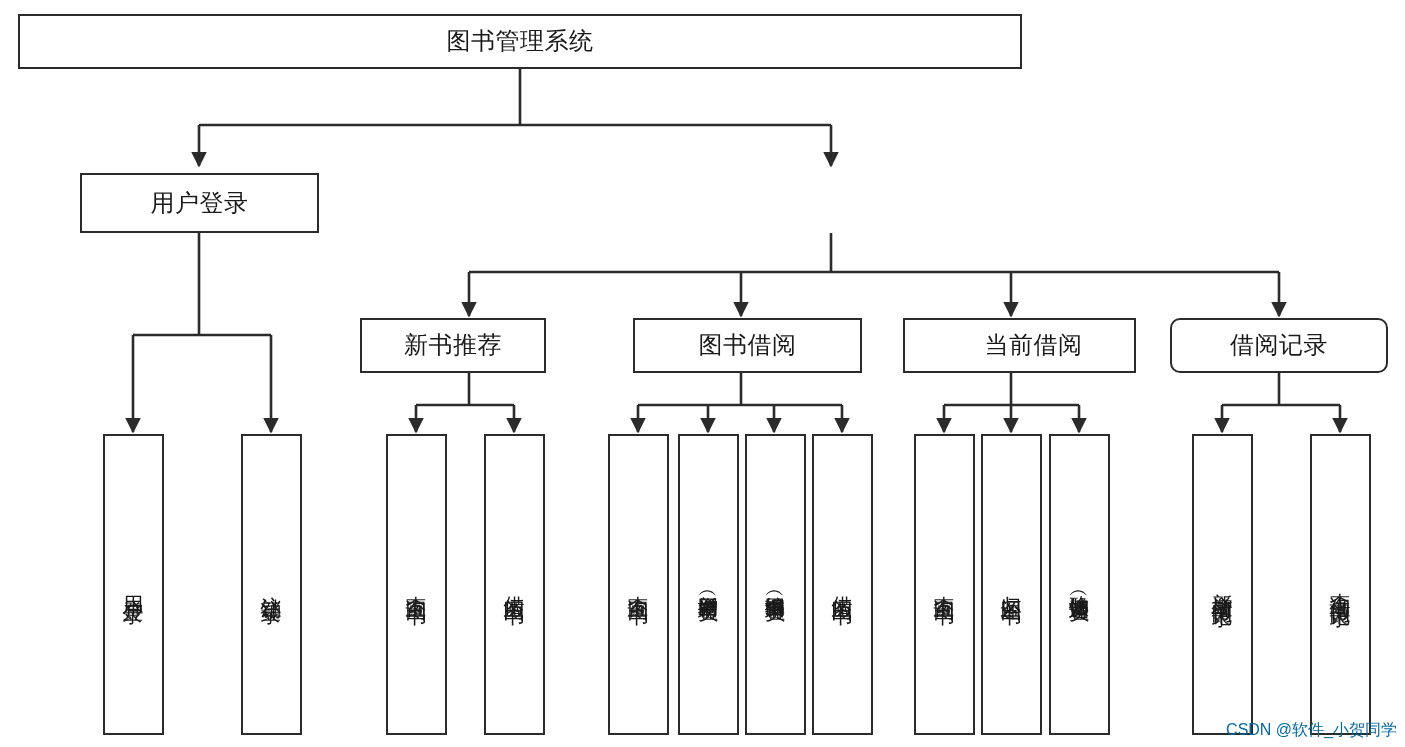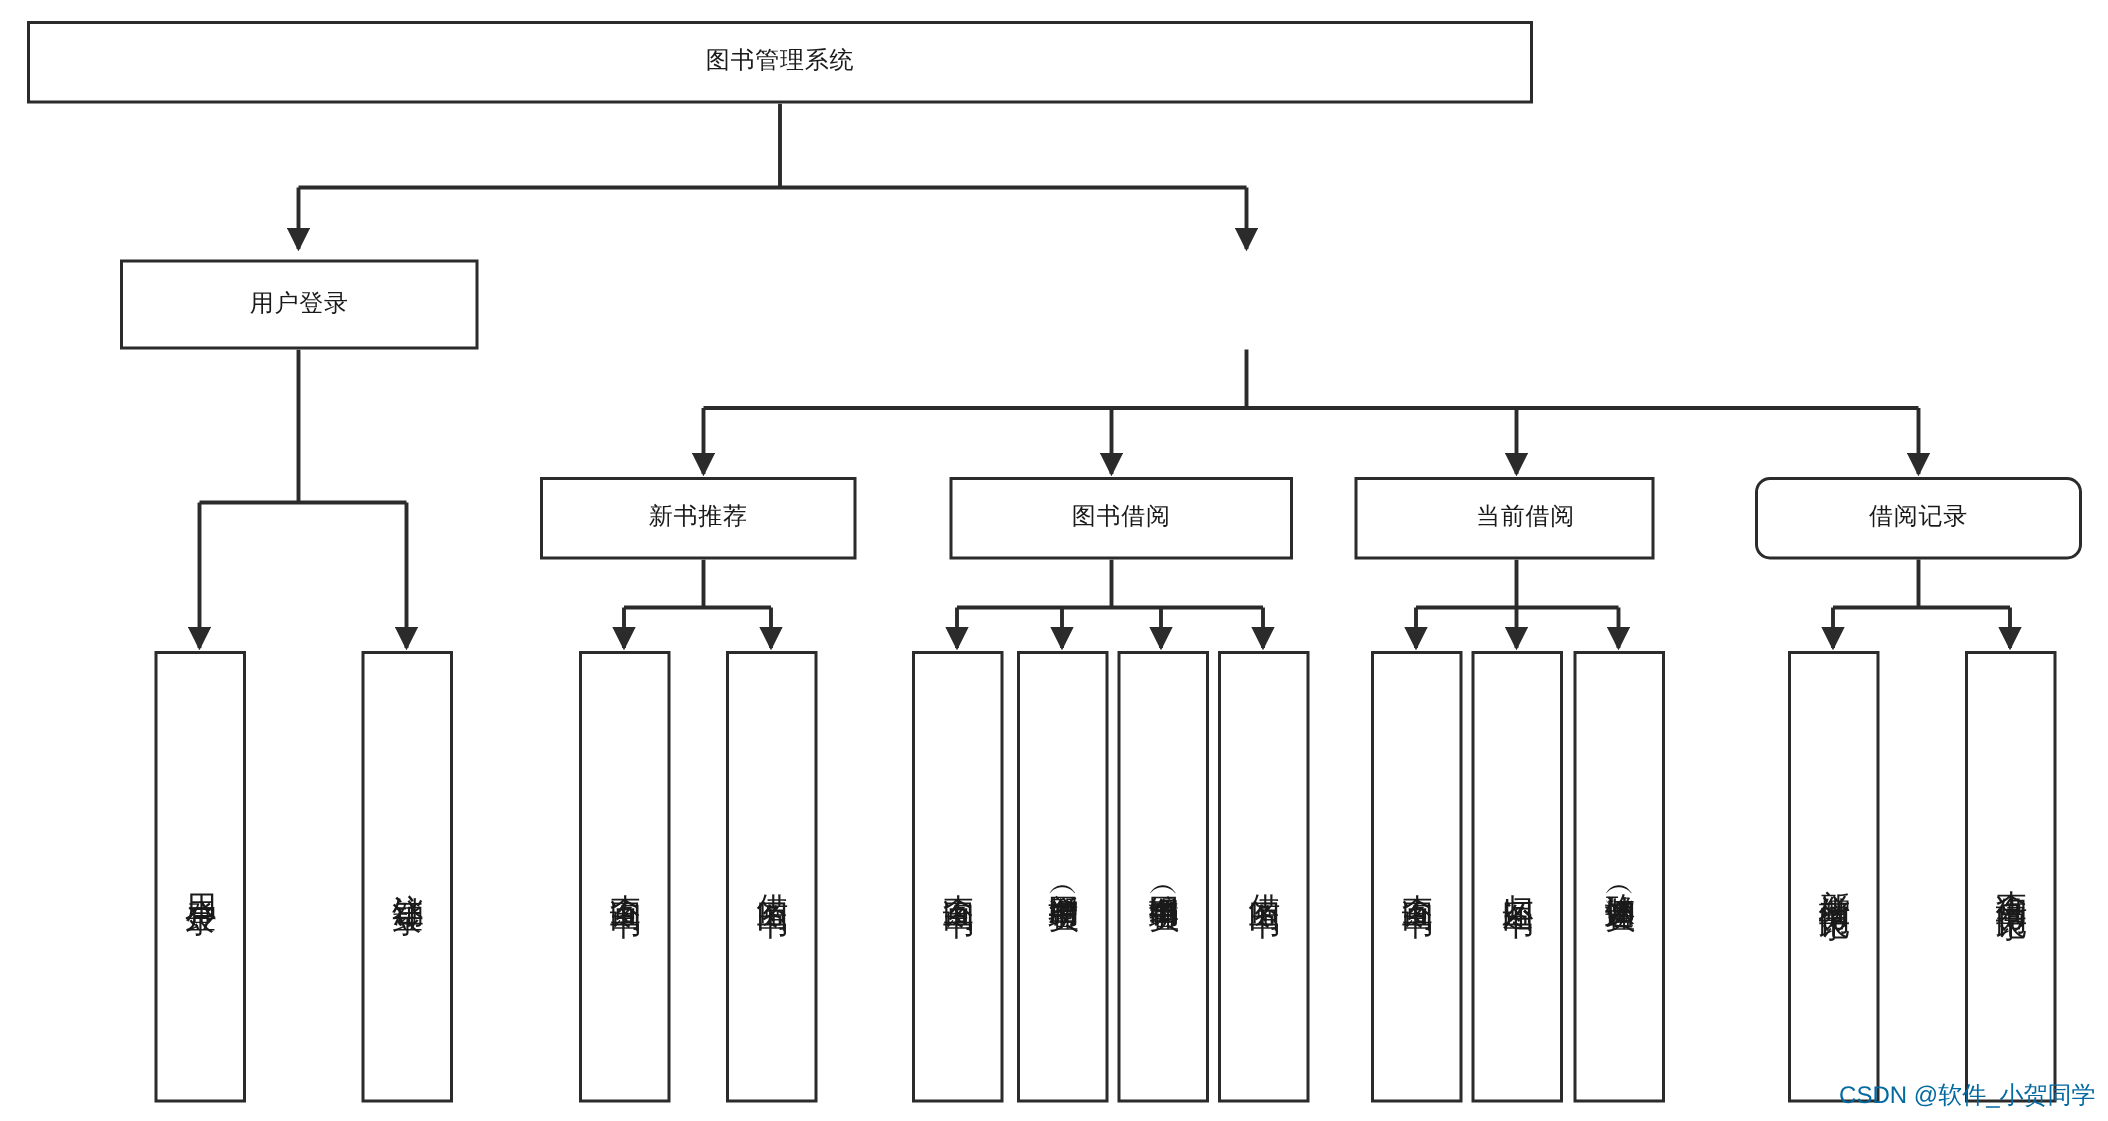--- a/index.html
+++ b/index.html
@@ -35,21 +35,21 @@
     color: #1a1a1a;
     z-index: 2;
   }
   .node .label {
     display: block;
     text-align: center;
     line-height: 1.18;
     white-space: nowrap;
   }
   .node.horiz .label {
-    font-size: 16px;
+    font-size: 24px;
     letter-spacing: 0.5px;
   }
   .node.vert {
     align-items: center;
     justify-content: center;
   }
   .node.vert .label {
     writing-mode: vertical-rl;
     text-orientation: upright;
     font-size: 21px;
@@ -128,27 +128,27 @@
   </svg>
 
   <div class="node horiz" style="left:18px; top:14px; width:1004px; height:55px;">
     <span class="label">图书管理系统</span>
   </div>
 
   <div class="node horiz" style="left:80px; top:173px; width:239px; height:60px;">
     <span class="label">用户登录</span>
   </div>
 
-  <div class="node horiz" style="left:360px; top:318px; width:211px; height:55px;">
+  <div class="node horiz" style="left:360px; top:318px; width:186px; height:55px;">
     <span class="label">新书推荐</span>
   </div>
   <div class="node horiz" style="left:633px; top:318px; width:229px; height:55px;">
     <span class="label">图书借阅</span>
   </div>
-  <div class="node horiz" style="left:903px; top:318px; width:200px; height:55px;padding-left:28px;">
+  <div class="node horiz" style="left:903px; top:318px; width:233px; height:55px;padding-left:28px;">
     <span class="label">当前借阅</span>
   </div>
   <div class="node horiz" style="left:1170px; top:318px; width:218px; height:55px;border-radius:10px;">
     <span class="label">借阅记录</span>
   </div>
 
   <div class="node vert" style="left:103px; top:434px; width:61px; height:301px;">
     <span class="label">用户登录</span>
   </div>
   <div class="node vert" style="left:241px; top:434px; width:61px; height:301px;">

